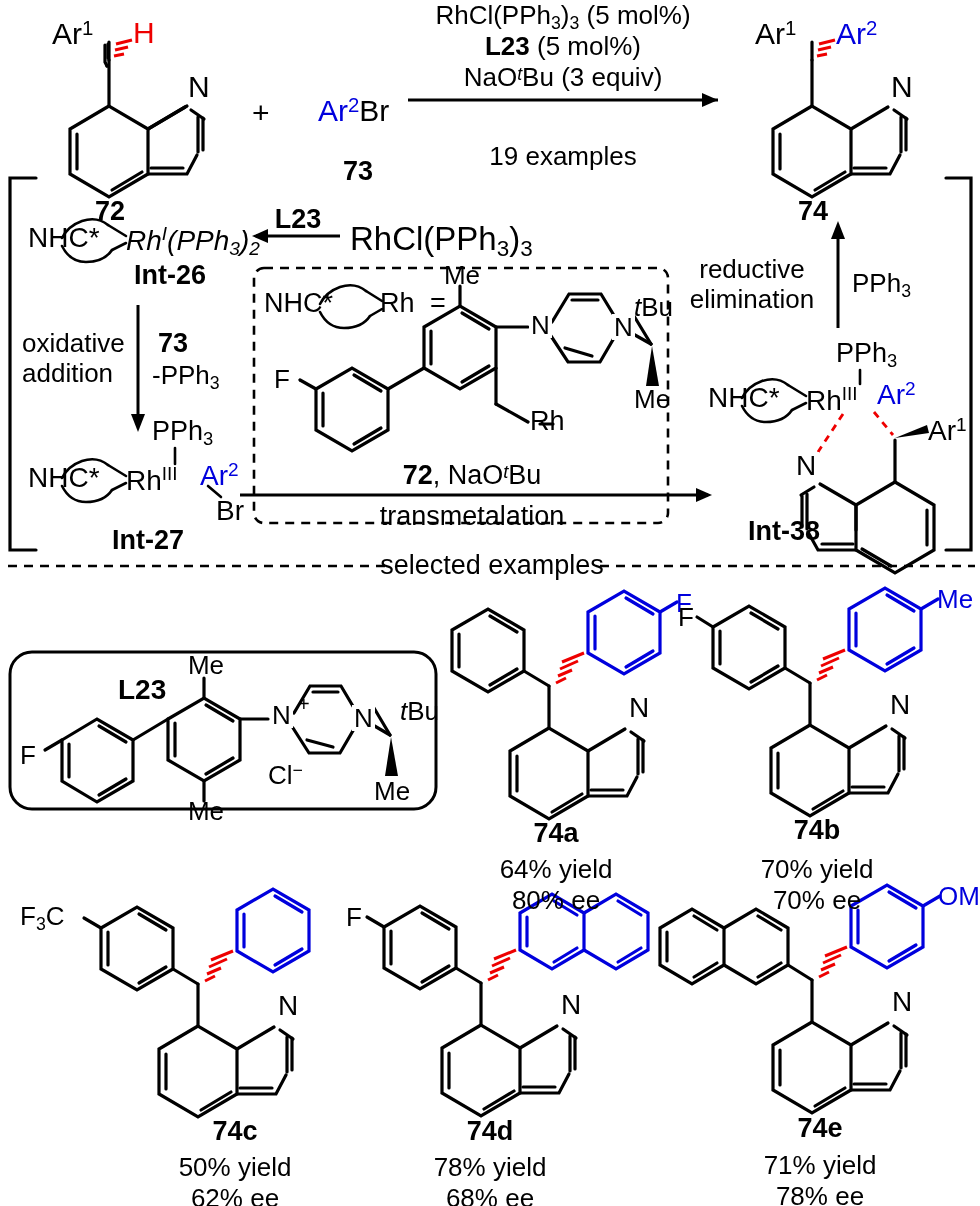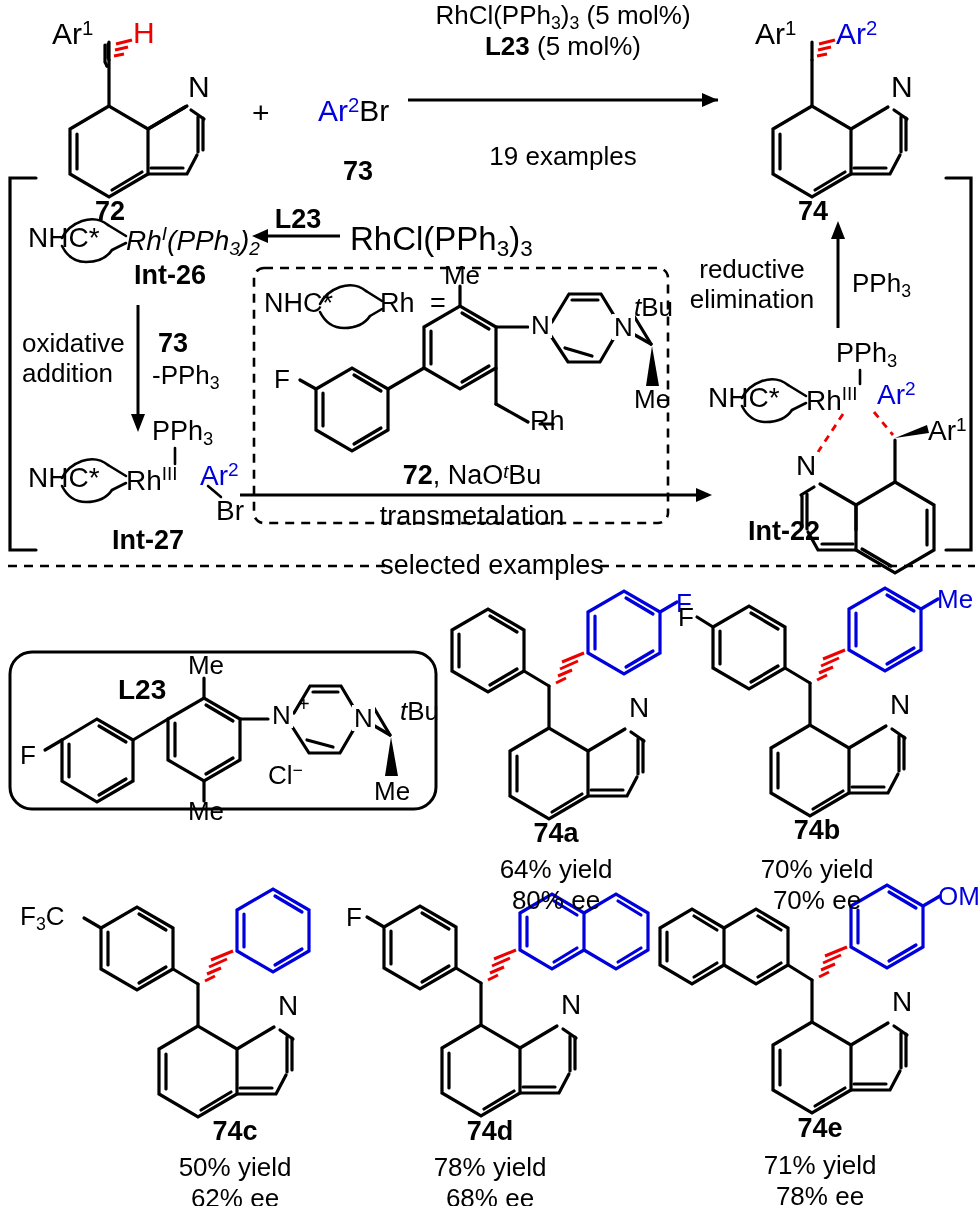--- a/index.html
+++ b/index.html
@@ -397,20 +397,21 @@
   <div class="txt" style="left:185px;top:72px;font-size:30px;background:#fff;padding:0 3px;"><span>N</span></div>
   <div class="txt bold ctr" style="left:110px;top:198px;font-size:27px;"><span>72</span></div>
 
   <div class="txt" style="left:252px;top:98px;font-size:30px;"><span>+</span></div>
 
   <div class="txt" style="left:318px;top:95px;font-size:30px;"><span class="blue"><span>Ar</span><sup>2</sup></span><span>Br</span></div>
   <div class="txt bold ctr" style="left:358px;top:158px;font-size:27px;"><span>73</span></div>
 
   <div class="txt ctr" style="left:563px;top:2px;font-size:26px;">RhCl(PPh<sub>3</sub>)<sub>3</sub> (5&nbsp;mol%)</div>
   <div class="txt ctr" style="left:563px;top:33px;font-size:26px;"><b>L23</b> (5 mol%)</div>
+  <div class="txt ctr" style="left:563px;top:64px;font-size:26px;">NaO<sup class="ital" style="vertical-align:0.35em;">t</sup>Bu (3 equiv)</div>
 
   <div class="txt ctr" style="left:563px;top:143px;font-size:26px;">19 examples</div>
 
   <div class="txt" style="left:755px;top:18px;font-size:30px;"><span>Ar</span><sup>1</sup></div>
   <div class="txt blue" style="left:836px;top:18px;font-size:30px;"><span>Ar</span><sup>2</sup></div>
   <div class="txt" style="left:888px;top:72px;font-size:30px;background:#fff;padding:0 3px;"><span>N</span></div>
   <div class="txt bold ctr" style="left:813px;top:198px;font-size:27px;"><span>74</span></div>
 
   <div class="txt" style="left:28px;top:224px;font-size:28px;">NHC*</div>
   <div class="txt" style="left:126px;top:224px;font-size:28px;font-style:italic;">Rh<sup style="vertical-align:0.5em;">I</sup>(PPh<sub>3</sub>)<sub>2</sub></div>
@@ -437,21 +438,21 @@
   <div class="txt ctr" style="left:752px;top:256px;font-size:26px;">reductive</div>
   <div class="txt ctr" style="left:752px;top:286px;font-size:26px;">elimination</div>
   <div class="txt" style="left:852px;top:270px;font-size:26px;">PPh<sub>3</sub></div>
 
   <div class="txt" style="left:708px;top:384px;font-size:28px;">NHC*</div>
   <div class="txt" style="left:836px;top:340px;font-size:27px;">PPh<sub>3</sub></div>
   <div class="txt" style="left:806px;top:384px;font-size:28px;">Rh<sup style="vertical-align:0.5em;">III</sup></div>
   <div class="txt blue" style="left:877px;top:379px;font-size:28px;"><span>Ar</span><sup>2</sup></div>
   <div class="txt" style="left:928px;top:415px;font-size:28px;"><span>Ar</span><sup>1</sup></div>
   <div class="txt" style="left:793px;top:452px;font-size:28px;background:#fff;padding:0 3px;">N</div>
-  <div class="txt bold" style="left:748px;top:518px;font-size:27px;">Int-22</div>
+  <div class="txt bold" style="left:748px;top:518px;font-size:27px;">Int-38</div>
 
   <div class="txt" style="left:264px;top:290px;font-size:27px;">NHC*</div>
   <div class="txt" style="left:380px;top:290px;font-size:27px;">Rh</div>
   <div class="txt" style="left:430px;top:290px;font-size:27px;">=</div>
   <div class="txt ctr" style="left:462px;top:262px;font-size:26px;">Me</div>
   <div class="txt" style="left:274px;top:366px;font-size:26px;">F</div>
   <div class="txt" style="left:529px;top:312px;font-size:26px;background:#fff;padding:0 2px;">N</div>
   <div class="txt" style="left:612px;top:314px;font-size:26px;background:#fff;padding:0 2px;">N</div>
   <div class="txt" style="left:530px;top:408px;font-size:27px;">Rh</div>
   <div class="txt" style="left:634px;top:294px;font-size:26px;"><i class="ital">t</i><span>Bu</span></div>

